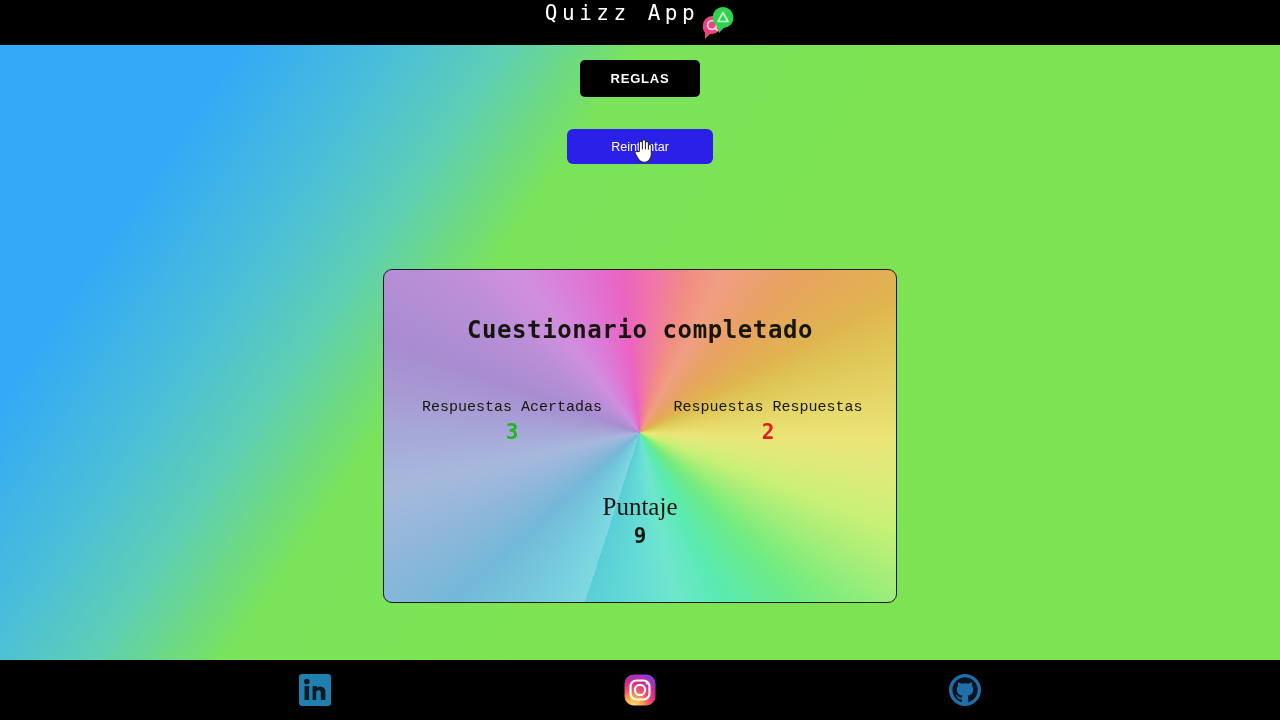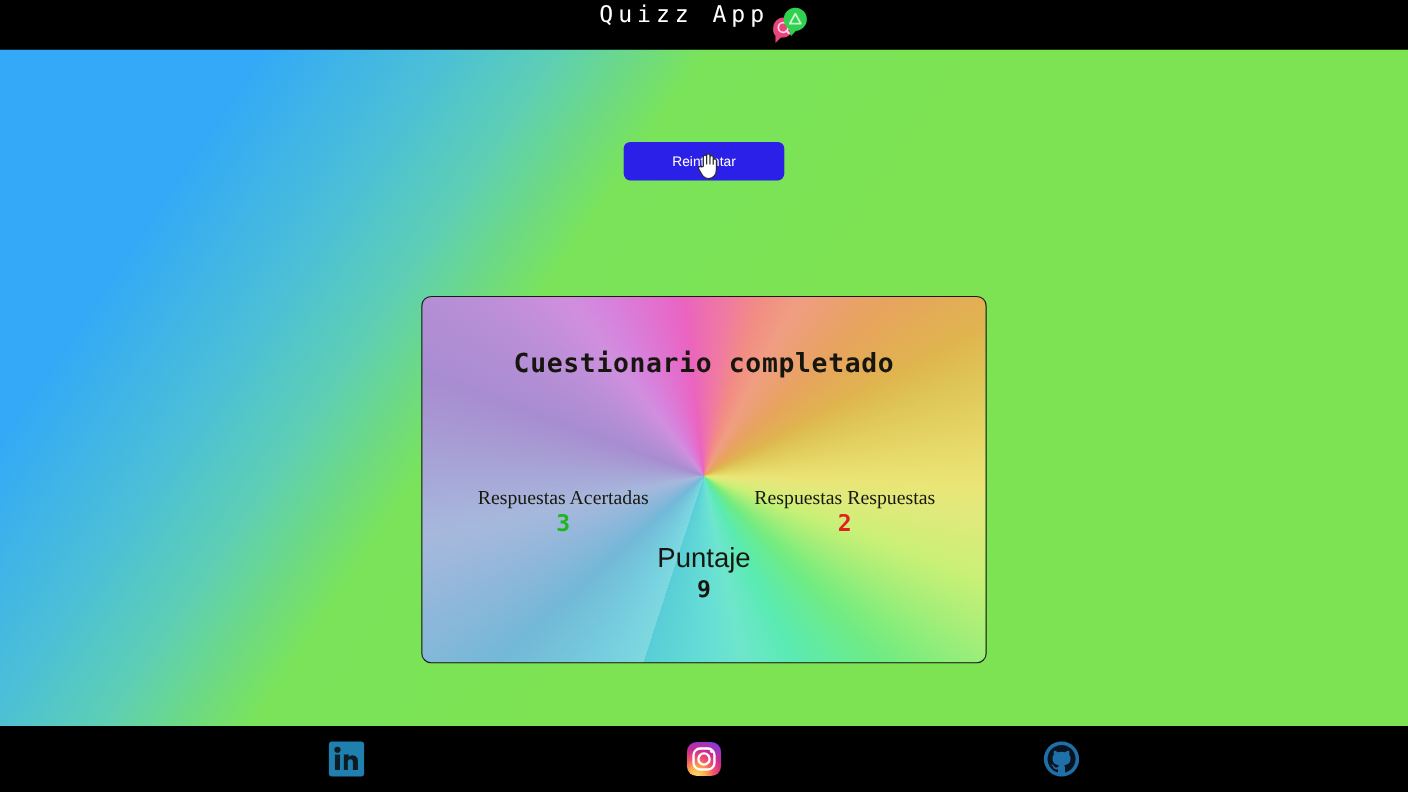--- a/index.html
+++ b/index.html
@@ -181,45 +181,44 @@
     position: absolute;
     left: 0; top: 128px;
     width: 100%;
     display: flex;
   }
   .stat-block {
     flex: 1;
     text-align: center;
   }
   .stat-label {
-    font-family: Liberation Serif, serif;
-    font-size: 18px;
+    font-family: Liberation Mono, monospace;
+    font-size: 15px;
     font-weight: 400;
     color: #18180f;
     line-height: 20px;
     white-space: nowrap;
-    margin-top: 44px;
   }
   .stat-value {
     font-family: "DejaVu Sans Mono", "Liberation Mono", monospace;
     font-size: 21px;
     font-weight: 700;
     line-height: 28px;
   }
   .stat-value.correct { color: #1fb71f; }
   .stat-value.wrong   { color: #e02020; }
 
   .score-block {
     position: absolute;
     left: 0; top: 222px;
     width: 100%;
     text-align: center;
   }
   .score-label {
-    font-family: Liberation Sans, sans-serif;
+    font-family: Liberation Serif, serif;
     font-size: 25px;
     font-weight: 400;
     color: #16160f;
     line-height: 30px;
   }
   .score-value {
     font-family: "DejaVu Sans Mono", "Liberation Mono", monospace;
     font-size: 21px;
     font-weight: 700;
     color: #16160f;
@@ -279,20 +278,21 @@
           <path d="M24 4 a10.5 10.5 0 1 1 -10.5 10.5 a10.5 10.5 0 0 1 10.5 -10.5 z" fill="#2fd14f"></path>
           <path d="M18 22 l2 8 l5.5 -6 z" fill="#2fd14f"></path>
           <path d="M24 9.5 l5 9 h-10 z" fill="none" stroke="#c9f7cf" stroke-width="1.7" stroke-linejoin="round"></path>
         </svg>
       </span>
     </div>
   </header>
 
   <main class="stage">
 
+    <button class="btn-rules">REGLAS</button>
 
     <button class="btn-retry">Reintentar</button>
 
     <section class="result-card">
       <div class="card-sheen"></div>
       <div class="card-inner">
 
         <h2 class="card-title">Cuestionario completado</h2>
 
         <div class="stats-row">

